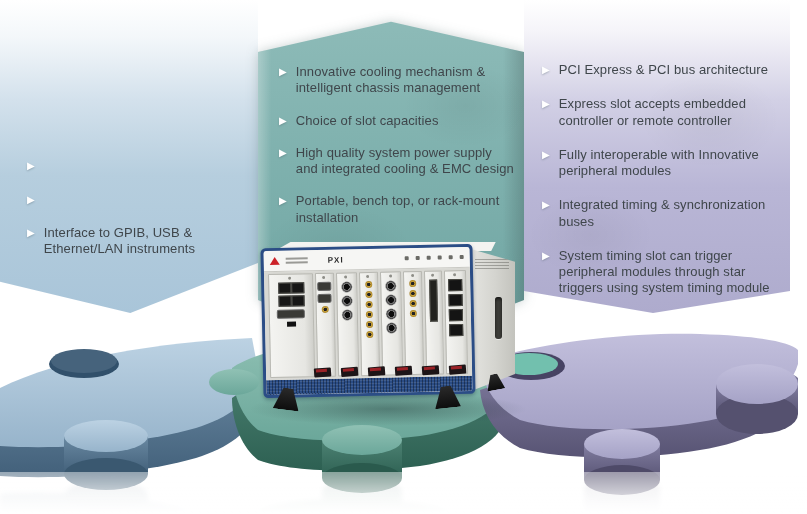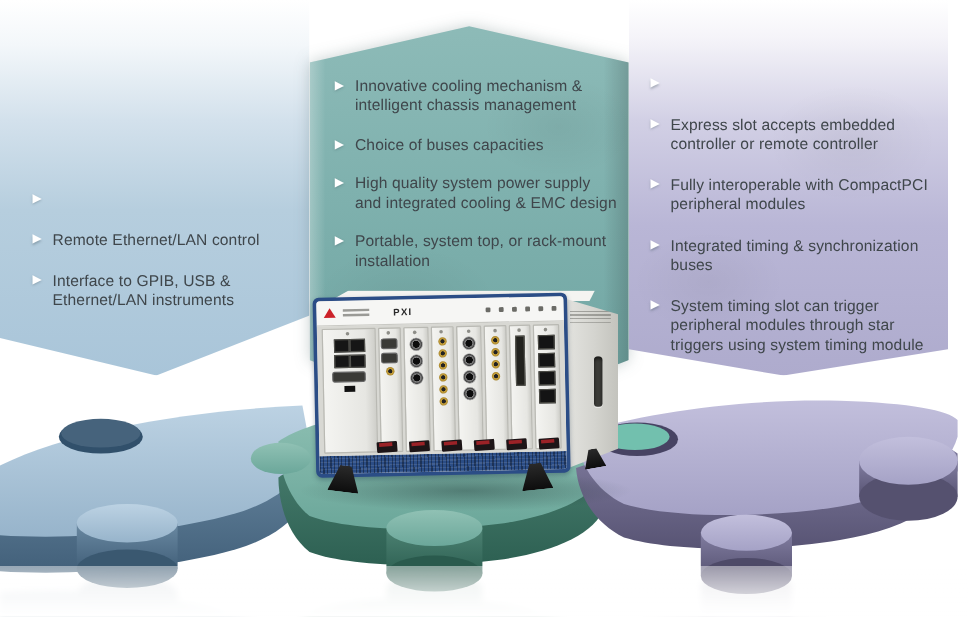--- a/index.html
+++ b/index.html
@@ -114,66 +114,66 @@
   <div class="corner-rays"></div>
 
   <section class="banner banner-left">
     <div class="shape">
       <ul class="bullets">
         <li class="bullet">
           <span class="marker">▶</span>
         </li>
         <li class="bullet">
           <span class="marker">▶</span>
-          <span class="btext">Remote Ethernet/LAN control</span>
         </li>
         <li class="bullet">
           <span class="marker">▶</span>
           <span class="btext">Interface to GPIB, USB &amp; Ethernet/LAN instruments</span>
         </li>
       </ul>
     </div>
   </section>
 
   <section class="banner banner-middle">
     <div class="shape">
       <ul class="bullets">
         <li class="bullet">
           <span class="marker">▶</span>
           <span class="btext">Innovative cooling mechanism &amp; intelligent chassis management</span>
         </li>
         <li class="bullet">
           <span class="marker">▶</span>
-          <span class="btext">Choice of buses capacities</span>
+          <span class="btext">Choice of slot capacities</span>
         </li>
         <li class="bullet">
           <span class="marker">▶</span>
           <span class="btext">High quality system power supply and integrated cooling &amp; EMC design</span>
         </li>
         <li class="bullet">
           <span class="marker">▶</span>
-          <span class="btext">Portable, system top, or rack-mount installation</span>
+          <span class="btext">Portable, bench top, or rack-mount installation</span>
         </li>
       </ul>
     </div>
   </section>
 
   <section class="banner banner-right">
     <div class="shape">
       <ul class="bullets">
         <li class="bullet">
           <span class="marker">▶</span>
+          <span class="btext">PCI Express &amp; PCI bus architecture</span>
         </li>
         <li class="bullet">
           <span class="marker">▶</span>
           <span class="btext">Express slot accepts embedded controller or remote controller</span>
         </li>
         <li class="bullet">
           <span class="marker">▶</span>
-          <span class="btext">Fully interoperable with CompactPCI peripheral modules</span>
+          <span class="btext">Fully interoperable with Innovative peripheral modules</span>
         </li>
         <li class="bullet">
           <span class="marker">▶</span>
           <span class="btext">Integrated timing &amp; synchronization buses</span>
         </li>
         <li class="bullet">
           <span class="marker">▶</span>
           <span class="btext">System timing slot can trigger peripheral modules through star triggers using system timing module</span>
         </li>
       </ul>

